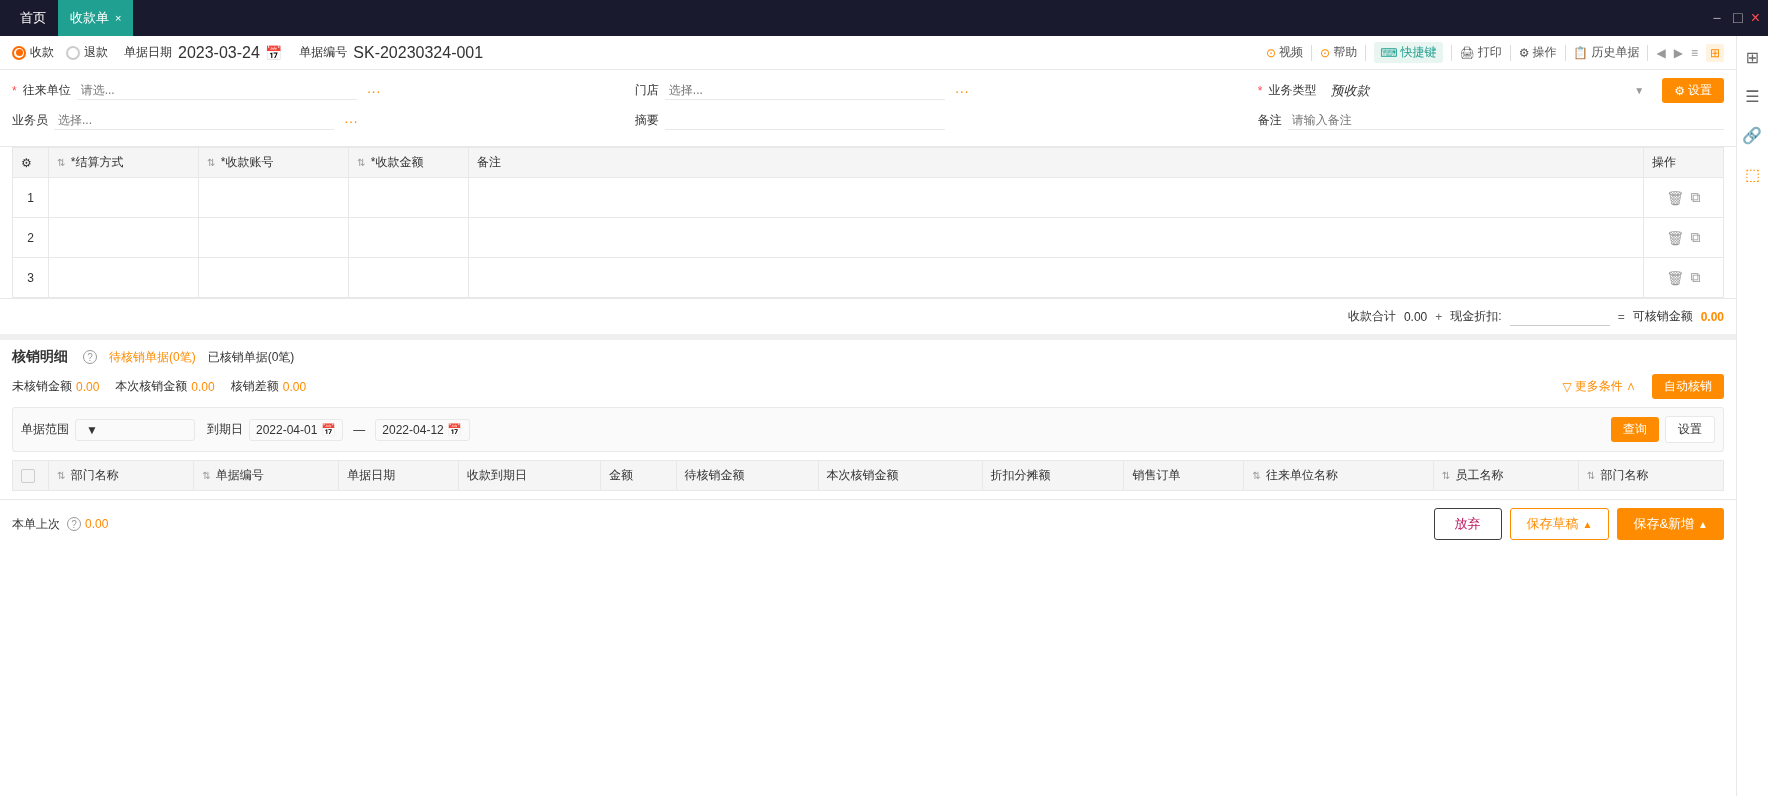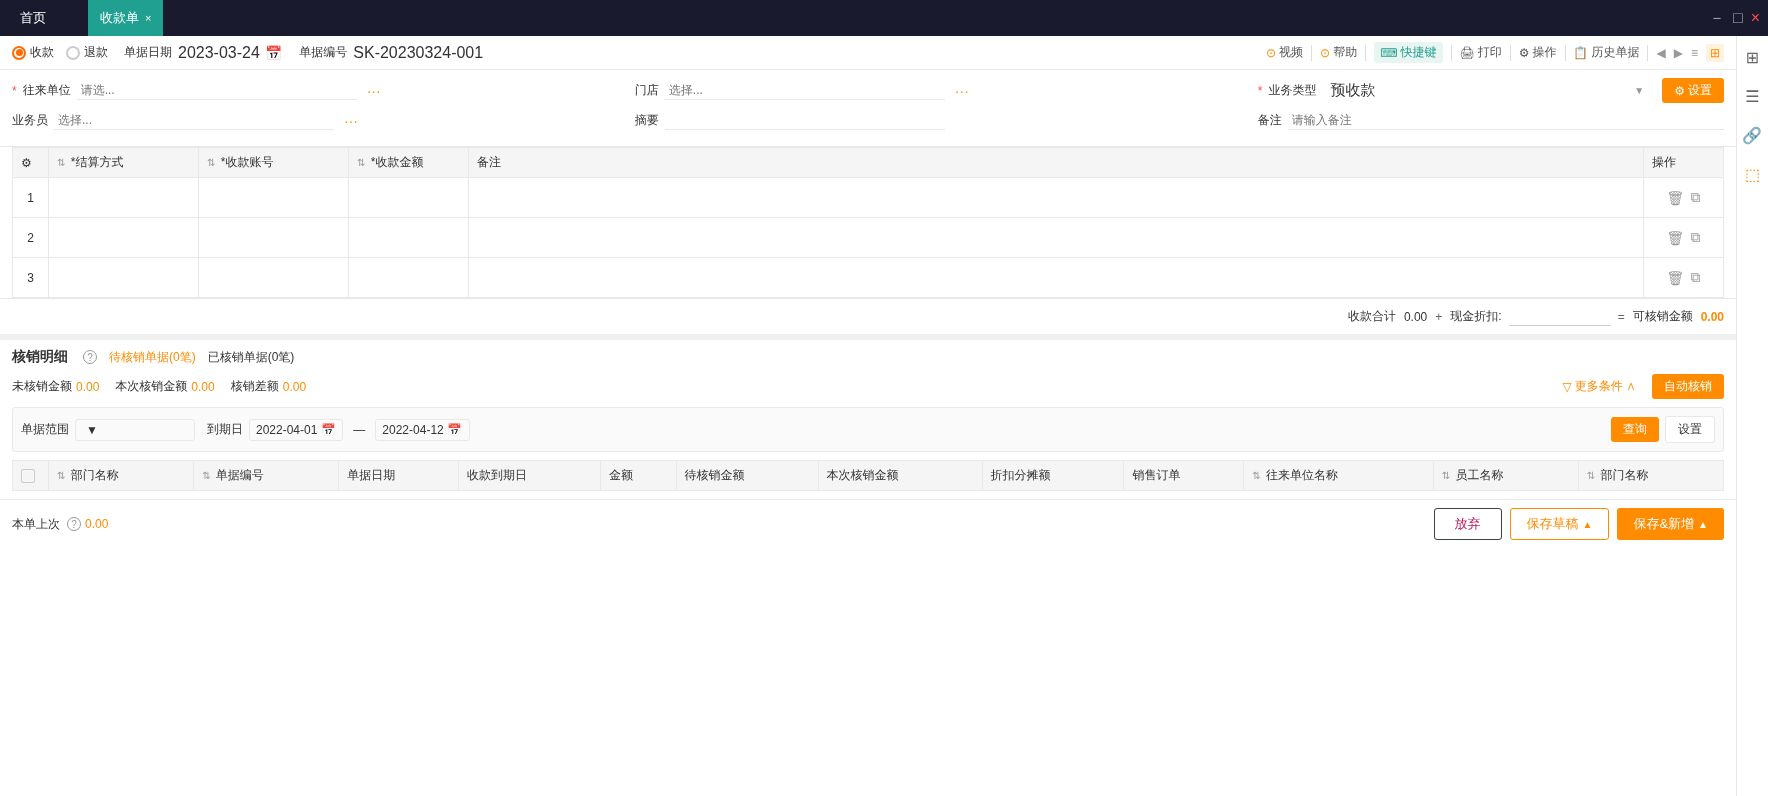--- a/index.html
+++ b/index.html
@@ -2,21 +2,20 @@
 <html><head>
   <meta charset="utf-8">
   <style>
     * { box-sizing: border-box; margin: 0; padding: 0; }
     body { font-family: 'Microsoft YaHei', Arial, sans-serif; font-size: 12px; background: #f0f0f0; color: #333; overflow: hidden; }
 
     
     .top-nav {
       display: flex; align-items: center; background: #1a1a2e; height: 36px; padding: 0 8px;
       position: relative;
-      gap: 30px;
     }
     .top-nav-home {
       color: #fff; padding: 0 12px; height: 100%; display: flex; align-items: center; cursor: pointer; font-size: 13px;
     }
     .top-nav-tab {
       background: #20a090; color: #fff; padding: 0 12px; height: 100%; display: flex; align-items: center; gap: 6px; cursor: pointer; font-size: 13px;
     }
     .top-nav-tab .close-btn { font-size: 11px; color: #fff; cursor: pointer; }
     .top-nav-right {
       margin-left: auto; display: flex; align-items: center; gap: 8px;
@@ -48,21 +47,21 @@
 
     
     .form-area {
       padding: 8px 12px; background: #fff; border-bottom: 1px solid #e8e8e8;
     }
     .form-row { display: flex; align-items: center; margin-bottom: 8px; gap: 0; }
     .form-field { display: flex; align-items: center; flex: 1; gap: 6px; }
     .form-input { flex: 1; border: none; border-bottom: 1px solid #e8e8e8; outline: none; font-size: 12px; padding: 2px 4px; color: #999; min-width: 0; }
     .more-btn { color: #ff8c00; cursor: pointer; font-size: 14px; margin-left: 4px; }
     .select-arrow { color: #999; font-size: 10px; }
-    .business-type-val { color: #333; font-size: 15px; }
+    .business-type-val { color: #333; font-size: 13px; font-style: italic; }
     .settings-btn {
       background: #ff8c00; color: #fff; border: none; padding: 4px 12px; border-radius: 3px; cursor: pointer; font-size: 12px; display: flex; align-items: center; gap: 3px;
     }
     .data-table { width: 100%; border-collapse: collapse; }
     .data-table th {
       background: #f5f5f5; border: 1px solid #e8e8e8; padding: 6px 8px; font-size: 12px; font-weight: normal; color: #333; text-align: left; white-space: nowrap;
     }
     .data-table td {
       border: 1px solid #e8e8e8; padding: 4px 8px; font-size: 12px; height: 40px;
     }

